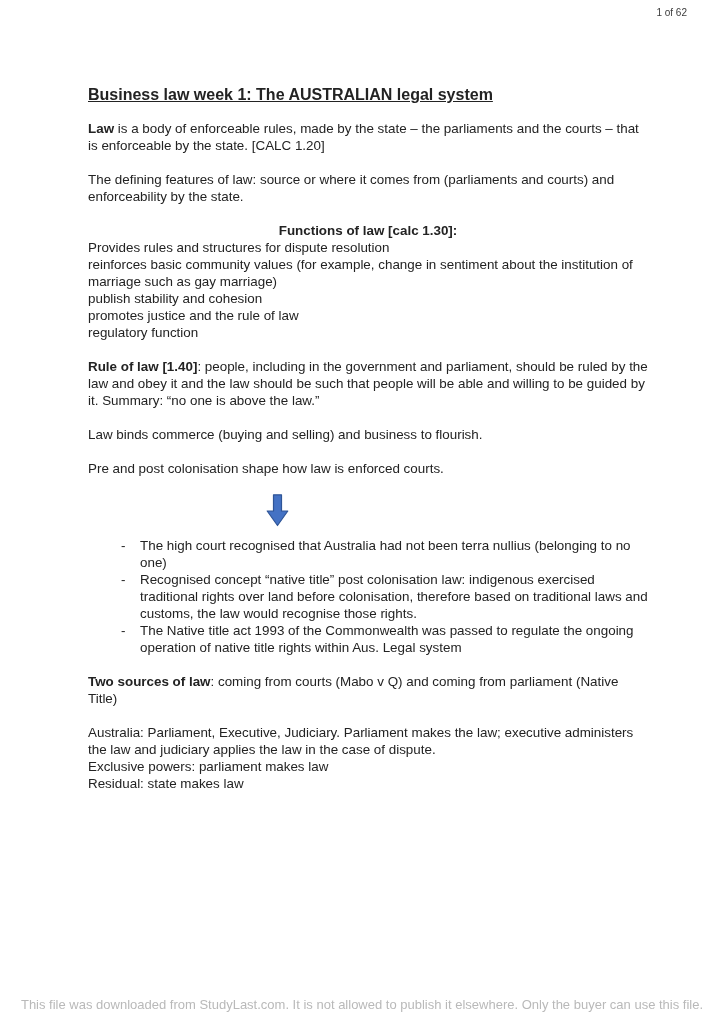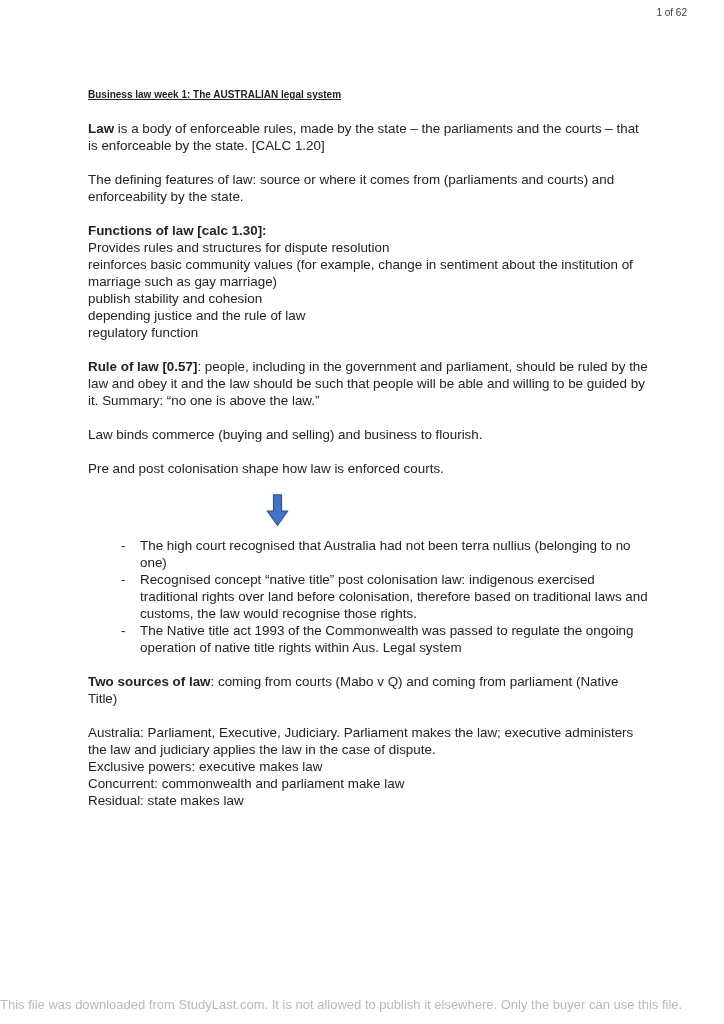--- a/index.html
+++ b/index.html
@@ -2,31 +2,31 @@
 <html><head>
 <meta charset="utf-8">
 <style>
   html,body{margin:0;padding:0;background:#ffffff;}
   body{width:724px;height:1024px;overflow:hidden;
        font-family:"Liberation Sans","DejaVu Sans",sans-serif;}
   .page{position:relative;width:724px;height:1024px;background:#ffffff;}
   .page-indicator{position:absolute;top:7px;right:37px;font-size:10px;color:#3c3c3c;}
   .content{position:absolute;left:88px;top:86px;width:560px;
            font-size:13.4px;line-height:17px;color:#232323;}
-  .doc-title{font-size:10px;font-weight:bold;text-decoration:underline;margin:0 0 17px 0;}
+  .doc-title{font-size:16px;font-weight:bold;text-decoration:underline;margin:0 0 17px 0;}
   .para{margin:0 0 17px 0;}
   .tight{margin:0;}
   .block{margin:0 0 17px 0;}
-  .bold-run{font-weight:bold;}
+  .bold-run{font-weight:bold;text-align:center;}
   .arrow-wrap{margin:3px 0 10px 178px;height:33px;line-height:0;}
   .mabo-heading{text-decoration:underline;margin:0 0 17px 0;}
   .bullets{margin:0 0 17px 0;}
   .bullet{position:relative;padding-left:52px;}
   .bullet .marker{position:absolute;left:33px;top:0;}
-  .watermark{position:absolute;bottom:12px;left:0;width:724px;text-align:left;
+  .watermark{position:absolute;bottom:12px;left:0;width:724px;text-align:center;
              font-size:13px;color:#b9b9b9;white-space:nowrap;}
 </style>
 </head>
 <body>
 
 <div class="page">
 
   <div class="page-indicator">1 of 62</div>
 
   <div class="content">
@@ -35,25 +35,25 @@
 
     <p class="para"><span class="bold-run">Law</span><span> is a body of enforceable rules, made by the state – the parliaments and the courts – that is enforceable by the state. [CALC 1.20]</span></p>
 
     <p class="para">The defining features of law: source or where it comes from (parliaments and courts) and enforceability by the state.</p>
 
     <div class="block">
       <div class="bold-run">Functions of law [calc 1.30]:</div>
       <div class="tight">Provides rules and structures for dispute resolution</div>
       <div class="tight">reinforces basic community values (for example, change in sentiment about the institution of marriage such as gay marriage)</div>
       <div class="tight">publish stability and cohesion</div>
-      <div class="tight">depending justice and the rule of law</div>
+      <div class="tight">promotes justice and the rule of law</div>
       <div class="tight">regulatory function</div>
     </div>
 
-    <p class="para"><span class="bold-run">Rule of law [0.57]</span><span>: people, including in the government and parliament, should be ruled by the law and obey it and the law should be such that people will be able and willing to be guided by it. Summary: “no one is above the law.”</span></p>
+    <p class="para"><span class="bold-run">Rule of law [1.40]</span><span>: people, including in the government and parliament, should be ruled by the law and obey it and the law should be such that people will be able and willing to be guided by it. Summary: “no one is above the law.”</span></p>
 
     <p class="para">Law binds commerce (buying and selling) and business to flourish.</p>
 
     <p class="para">Pre and post colonisation shape how law is enforced courts.</p>
 
     <div class="arrow-wrap">
       <svg width="23" height="33" viewBox="0 0 23 33" aria-hidden="true">
         <path d="M7.5 0.8 H15.5 V17 H21.8 L11.5 31.5 L1.2 17 H7.5 Z" fill="#4472C4" stroke="#2F5597" stroke-width="1.2" stroke-linejoin="round"></path>
       </svg>
     </div>
@@ -70,22 +70,21 @@
         <span class="marker">-</span><span>The Native title act 1993 of the Commonwealth was passed to regulate the ongoing operation of native title rights within Aus. Legal system</span>
       </div>
     </div>
 
     <p class="para"><span class="bold-run">Two sources of law</span><span>: coming from courts (Mabo v Q) and coming from parliament (Native Title)</span></p>
 
 
 
     <div class="block">
       <div class="tight">Australia: Parliament, Executive, Judiciary. Parliament makes the law; executive administers the law and judiciary applies the law in the case of dispute.</div>
-      <div class="tight">Exclusive powers: executive makes law</div>
-      <div class="tight">Concurrent: commonwealth and parliament make law</div>
+      <div class="tight">Exclusive powers: parliament makes law</div>
       <div class="tight">Residual: state makes law</div>
     </div>
 
   </div>
 
   <div class="watermark">This file was downloaded from StudyLast.com. It is not allowed to publish it elsewhere. Only the buyer can use this file.</div>
 
 </div>
 
 </body></html>

